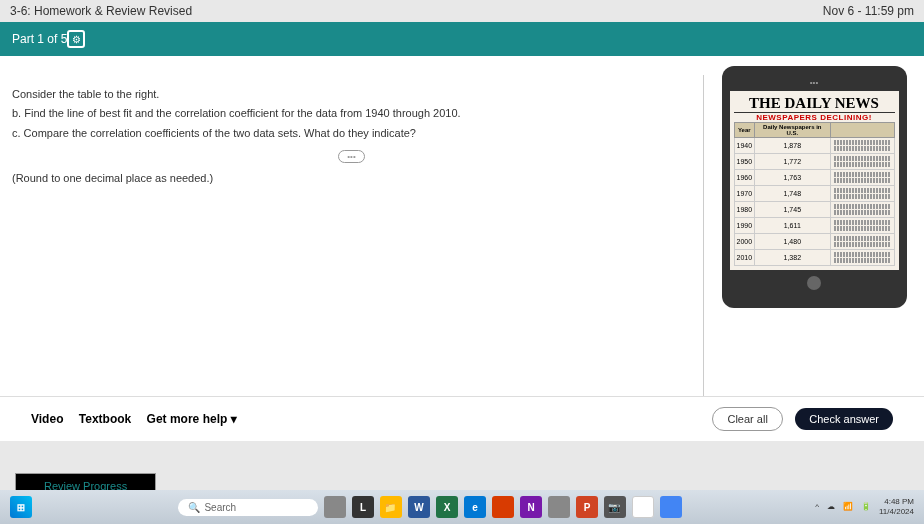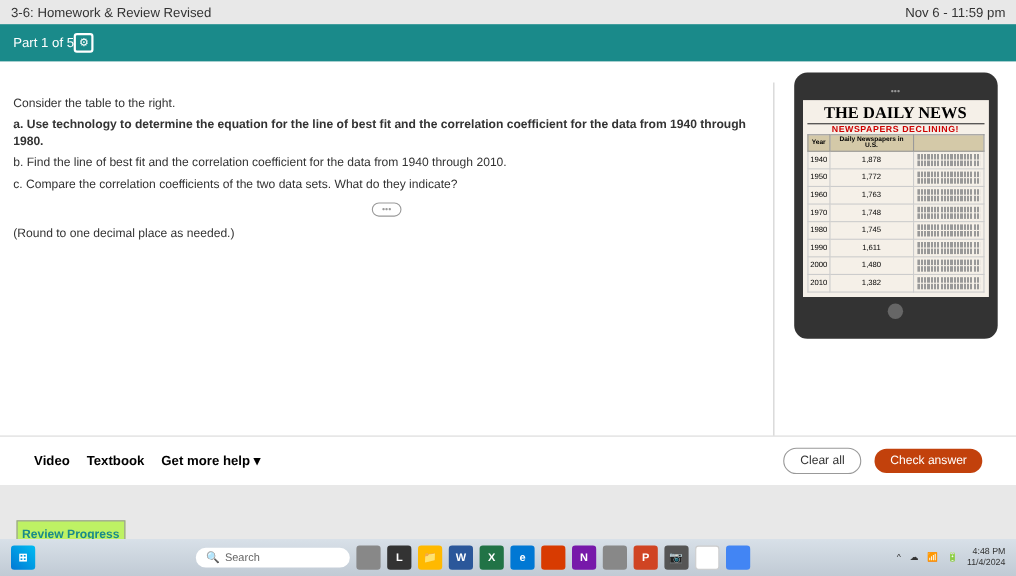--- a/index.html
+++ b/index.html
@@ -23,23 +23,23 @@
 .news-table th { background: #d4c9a8; padding: 1px 2px; border: 1px solid #999; font-size: 6px; }
 .news-table td { padding: 1px 2px; border: 1px solid #ccc; text-align: center; }
 .news-table td:last-child { width: 40%; }
 .squiggle { height: 5px; background: repeating-linear-gradient(90deg, #999 0, #999 2px, transparent 2px, transparent 3px); margin: 1px; }
 .home-btn { width: 14px; height: 14px; border-radius: 50%; background: #666; margin: 6px auto 0; }
 .help-bar { display: flex; justify-content: space-between; align-items: center; padding: 10px 31px; background: white; border-top: 1px solid #ddd; }
 .help-links { font-size: 12px; }
 .help-links span { margin-right: 12px; }
 .btn { padding: 5px 14px; border-radius: 14px; font-size: 11px; cursor: pointer; display: inline-block; }
 .btn-clear { border: 1px solid #999; background: white; color: #333; margin-right: 8px; }
-.btn-check { background: #c2410c; color: white; border: none; }
+.btn-check { background: #0f172a; color: white; border: none; }
 .nav-bar { display: flex; justify-content: space-between; align-items: center; padding: 10px 15px; background: #e8e8e8; }
-.btn-review { border: 1px solid #999; background: #bef264; color: #1a8a8a; padding: 6px 4px; font-size: 11px; font-weight: bold; }
+.btn-review { border: 1px solid #999; background: #000000; color: #1a8a8a; padding: 6px 28px; font-size: 11px; font-weight: normal; }
 .q-nav { display: flex; align-items: center; gap: 8px; font-size: 11px; margin-top: 45px; }
 .q-input { width: 30px; height: 20px; border: 1px solid #999; text-align: center; font-size: 11px; }
 .btn-back { background: white; border: 1px solid #ccc; padding: 5px 12px; font-size: 11px; color: #1a8a8a; }
 .btn-next { background: #4a7ba6; color: white; border: none; padding: 5px 12px; font-size: 11px; }
 .taskbar { position: absolute; bottom: 0; width: 924px; height: 34px; background: linear-gradient(#d8e0e8, #c0cad4); display: flex; align-items: center; padding: 0 10px; gap: 6px; }
 .search-box { background: white; border-radius: 14px; padding: 3px 10px; font-size: 10px; color: #666; width: 140px; display: flex; align-items: center; gap: 4px; margin-left: 140px; }
 .tb-icon { width: 22px; height: 22px; border-radius: 3px; display: flex; align-items: center; justify-content: center; font-size: 10px; color: white; font-weight: bold; }
 .tb-right { margin-left: auto; font-size: 8px; color: #333; text-align: right; line-height: 1.2; display: flex; align-items: center; gap: 8px; }
 .bold { font-weight: bold; }
 </style>
@@ -52,21 +52,20 @@
 </div>
 
 <div class="part-bar">
   <span>Part 1 of 5</span>
   <span class="gear">⚙</span>
 </div>
 
 <div class="content">
   <div class="left-panel">
     <p>Consider the table to the right.</p>
-    <p class="bold">a. Use technology to determine the equation for the line of best fit and the correlation coefficient for the data from 1940 through 1980.</p>
     <p>b. Find the line of best fit and the correlation coefficient for the data from 1940 through 2010.</p>
     <p>c. Compare the correlation coefficients of the two data sets. What do they indicate?</p>
     <div class="divider"><span class="divider-icon">•••</span></div>
     <p>(Round to one decimal place as needed.)</p>
   </div>
   <div class="right-panel">
     <div class="tablet">
       <div class="tablet-dots">•••</div>
       <div class="tablet-screen">
         <div class="news-title">THE DAILY NEWS</div>

